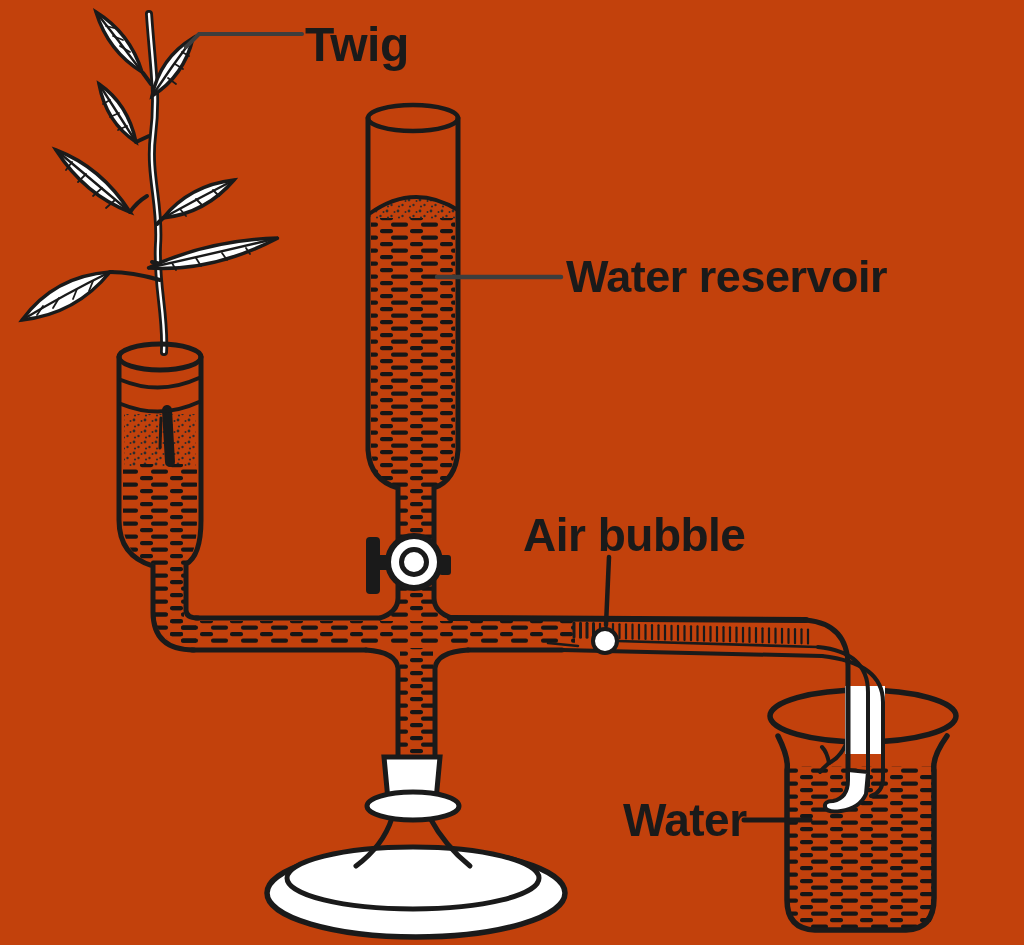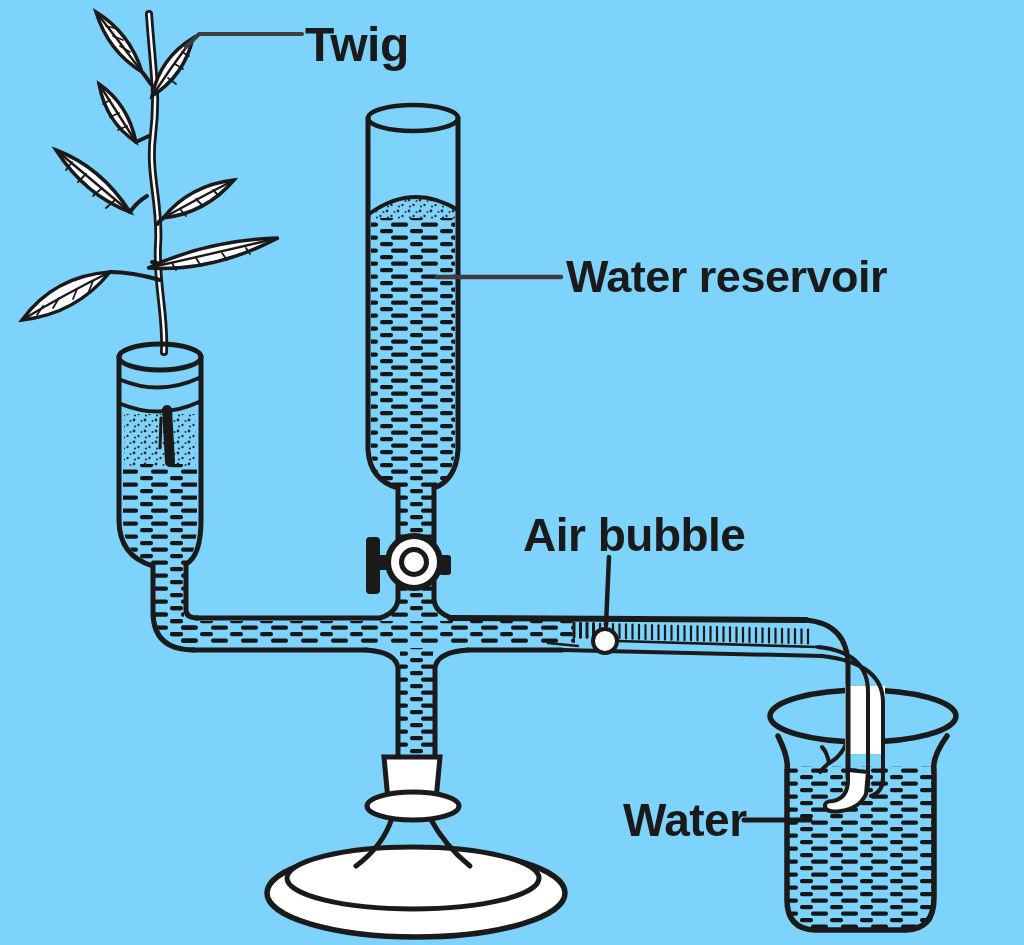--- a/index.html
+++ b/index.html
@@ -7,21 +7,21 @@
     padding: 0;
     width: 1024px;
     height: 945px;
     background: #ffffff;
     overflow: hidden;
   }
   .canvas {
     position: relative;
     width: 1024px;
     height: 945px;
-    background: #7dd3fc;
+    background: #c2410c;
   }
   svg { display: block; }
   .diagram-label {
     font-family: "Liberation Sans", sans-serif;
     font-weight: bold;
     letter-spacing: -0.5px;
   }
 </style>
 </head>
 <body>

